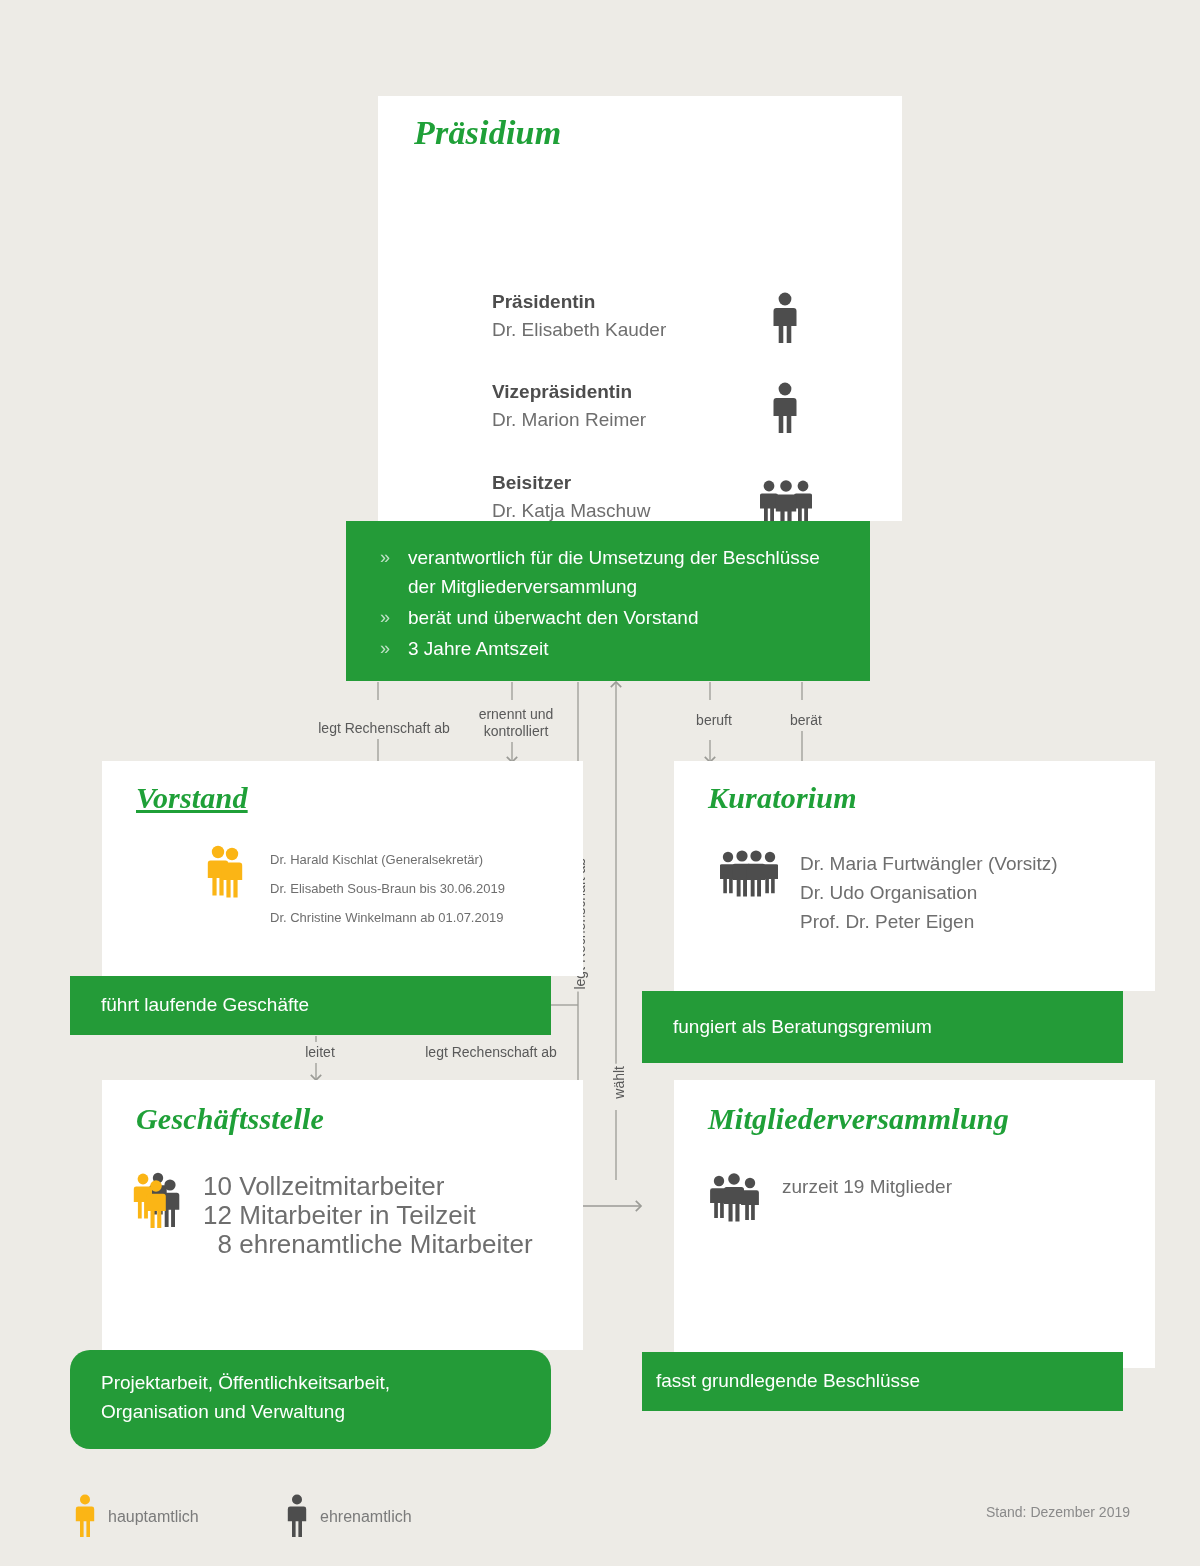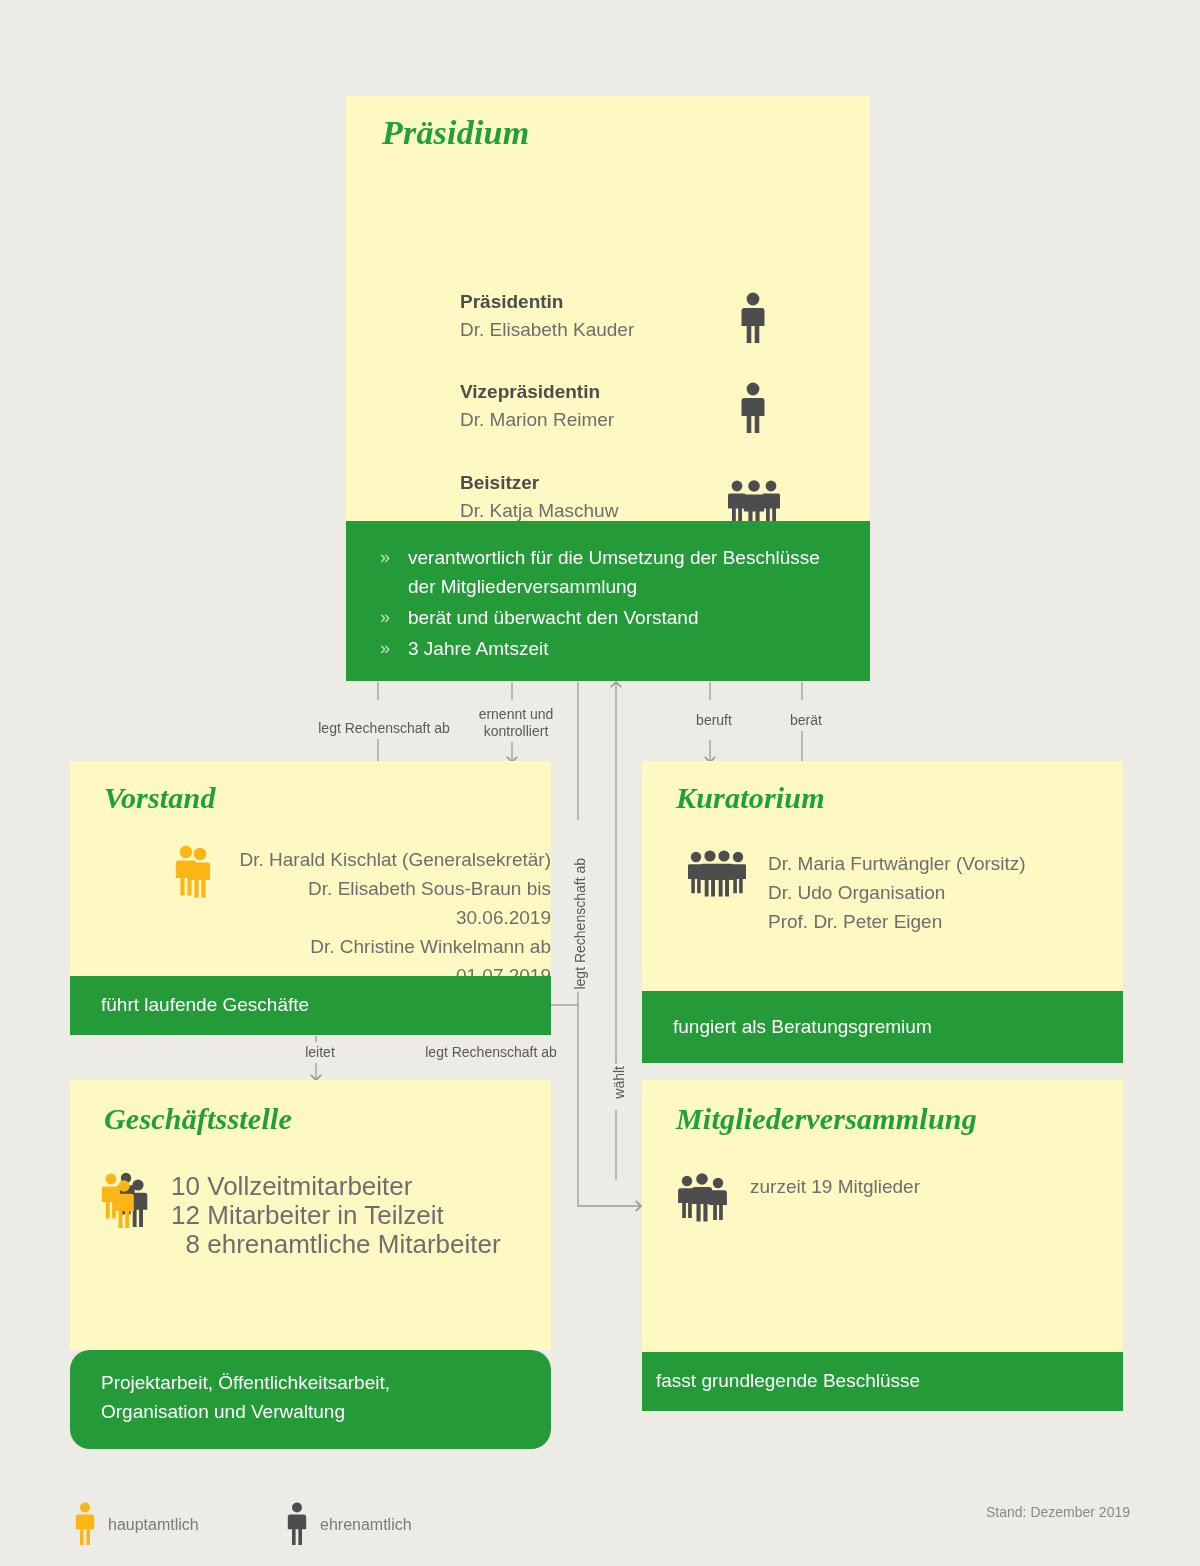--- a/index.html
+++ b/index.html
@@ -6,21 +6,21 @@
   body{
     width:1200px;height:1566px;
     background:#EDEBE6;
     font-family:"Liberation Sans", sans-serif;
     color:#595959;
     overflow:hidden;
   }
   #stage{position:relative;width:1200px;height:1566px;}
 
   
-  .box{position:absolute;background:#fef9c3;box-sizing:border-box;}
+  .box{position:absolute;background:#ffffff;box-sizing:border-box;margin-left:32px;}
   .box .title{
     font-family:"Liberation Serif", serif;
     font-style:italic;font-weight:bold;
     color:#1FA038;
     letter-spacing:.2px;
   }
   .green{position:absolute;background:#249B38;color:#FFFFFF;box-sizing:border-box;}
 
   
   #presidium{left:346px;top:96px;width:524px;height:425px;}
@@ -33,22 +33,22 @@
   #presidium-green{left:346px;top:521px;width:524px;height:160px;padding:22px 30px 0 34px;}
   .bullets{list-style:none;margin:0;padding:0;}
   .bullets li{
     font-size:19px;line-height:29px;color:#fff;
     position:relative;padding-left:28px;margin-bottom:2px;
   }
   .bullets li .chev{position:absolute;left:0;top:0;color:#BFE2C6;font-size:18px;}
 
   
   #vorstand{left:70px;top:761px;width:481px;height:215px;}
-  #vorstand .title{position:absolute;left:34px;top:20px;font-size:30px;}
-  #vorstand .names{position:absolute;left:168px;top:84px;font-size:19px;line-height:29px;color:#6E6E6E;text-align:right;}
+  #vorstand .title{position:absolute;left:34px;top:20px;font-size:30px;text-decoration:underline;}
+  #vorstand .names{position:absolute;left:168px;top:84px;font-size:13px;line-height:29px;color:#6E6E6E;}
   #vorstand .vicon{position:absolute;left:104px;top:84px;}
   #vorstand-green{left:70px;top:976px;width:481px;height:59px;}
   #vorstand-green .gtxt{position:absolute;left:31px;top:18px;font-size:19px;}
 
   
   #kuratorium{left:642px;top:761px;width:481px;height:230px;}
   #kuratorium .title{position:absolute;left:34px;top:20px;font-size:30px;}
   #kuratorium .names{position:absolute;left:126px;top:88px;font-size:19px;line-height:29px;color:#6E6E6E;}
   #kuratorium .kicon{position:absolute;left:46px;top:88px;}
   #kuratorium-green{left:642px;top:991px;width:481px;height:72px;}
@@ -77,21 +77,21 @@
     position:absolute;font-size:14px;color:#595959;
     line-height:17px;white-space:nowrap;text-align:center;
   }
   .clabel.vert{
     writing-mode:vertical-rl;transform:rotate(180deg);
   }
   .lbl-bg{background:#EDEBE6;padding:2px 4px;}
 
   
   #legend{position:absolute;left:70px;top:1490px;width:1060px;height:50px;}
-  .leg-item{position:absolute;top:12px;}
+  .leg-item{position:absolute;top:4px;}
   .leg-item .lbl{position:absolute;top:14px;font-size:16px;color:#7A7A7A;white-space:nowrap;}
   #stand{position:absolute;right:70px;top:1504px;font-size:14px;color:#8A8A8A;}
 </style>
 </head>
 <body>
 
 <div id="stage">
 
   <svg class="conn" viewBox="0 0 1200 1566">
     <defs>

